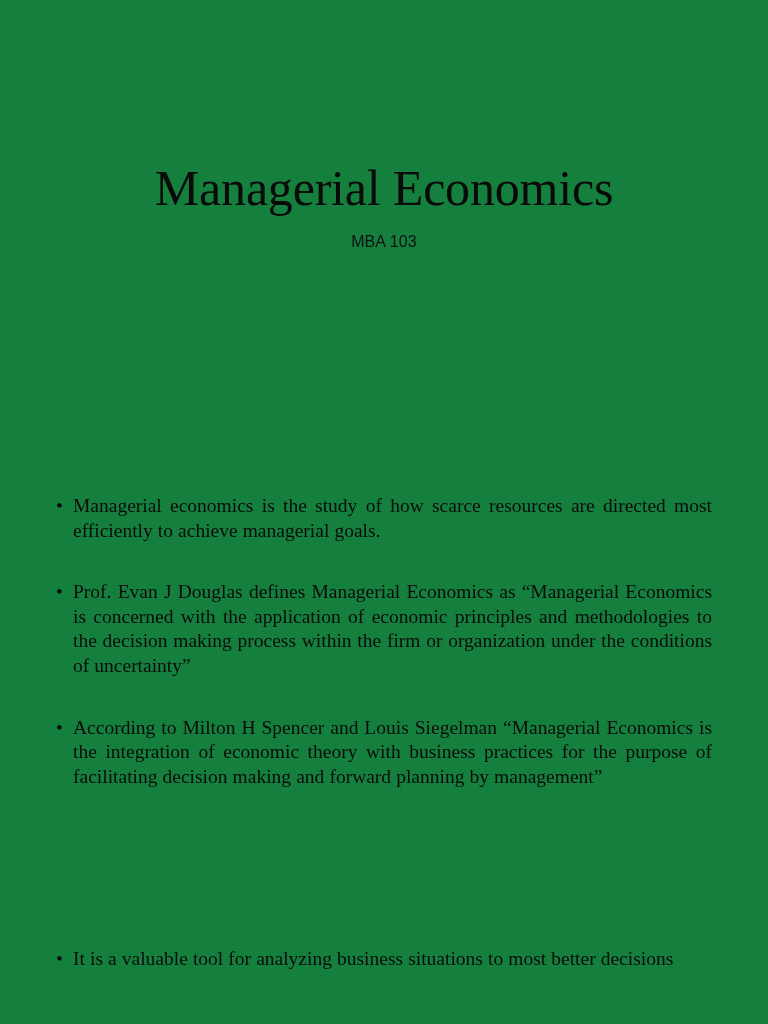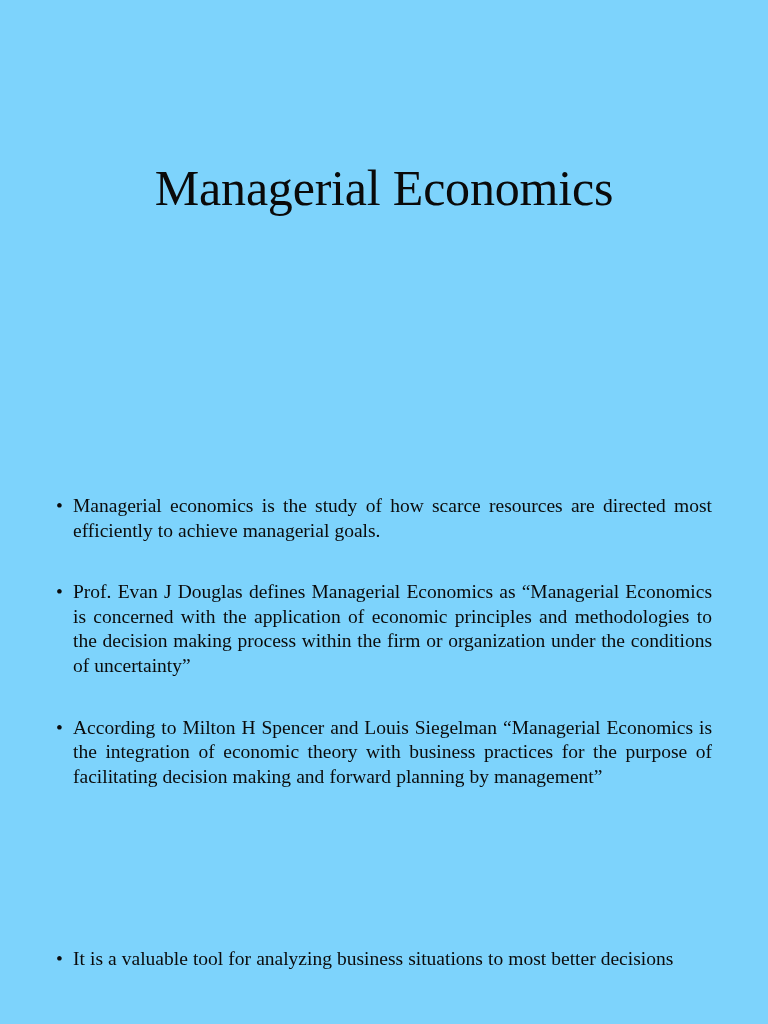--- a/index.html
+++ b/index.html
@@ -14,21 +14,21 @@
     overflow: hidden;
     font-family: "Liberation Serif", "DejaVu Serif", serif;
     color: #000000;
     -webkit-font-smoothing: antialiased;
   }
 
   .page {
     position: relative;
     width: 768px;
     height: 1024px;
-    background: #7dd3fc;
+    background: #15803d;
     overflow: hidden;
   }
 
   
   .title-block {
     position: absolute;
     left: 0;
     top: 160px;
     width: 768px;
     text-align: center;
@@ -102,20 +102,21 @@
     overflow: hidden;
   }
 </style>
 </head>
 <body>
 
 <div class="page">
 
   <div class="title-block">
     <h1 class="slide-title">Managerial Economics</h1>
+    <div class="slide-subtitle">MBA 103</div>
   </div>
 
   <div class="body-block">
 
     <div class="bullet-item gap-normal">
       <span class="marker">•</span>
       <span class="text">Managerial economics is the study of how scarce resources are directed most efficiently to achieve managerial goals.</span>
     </div>
 
     <div class="bullet-item gap-normal">

